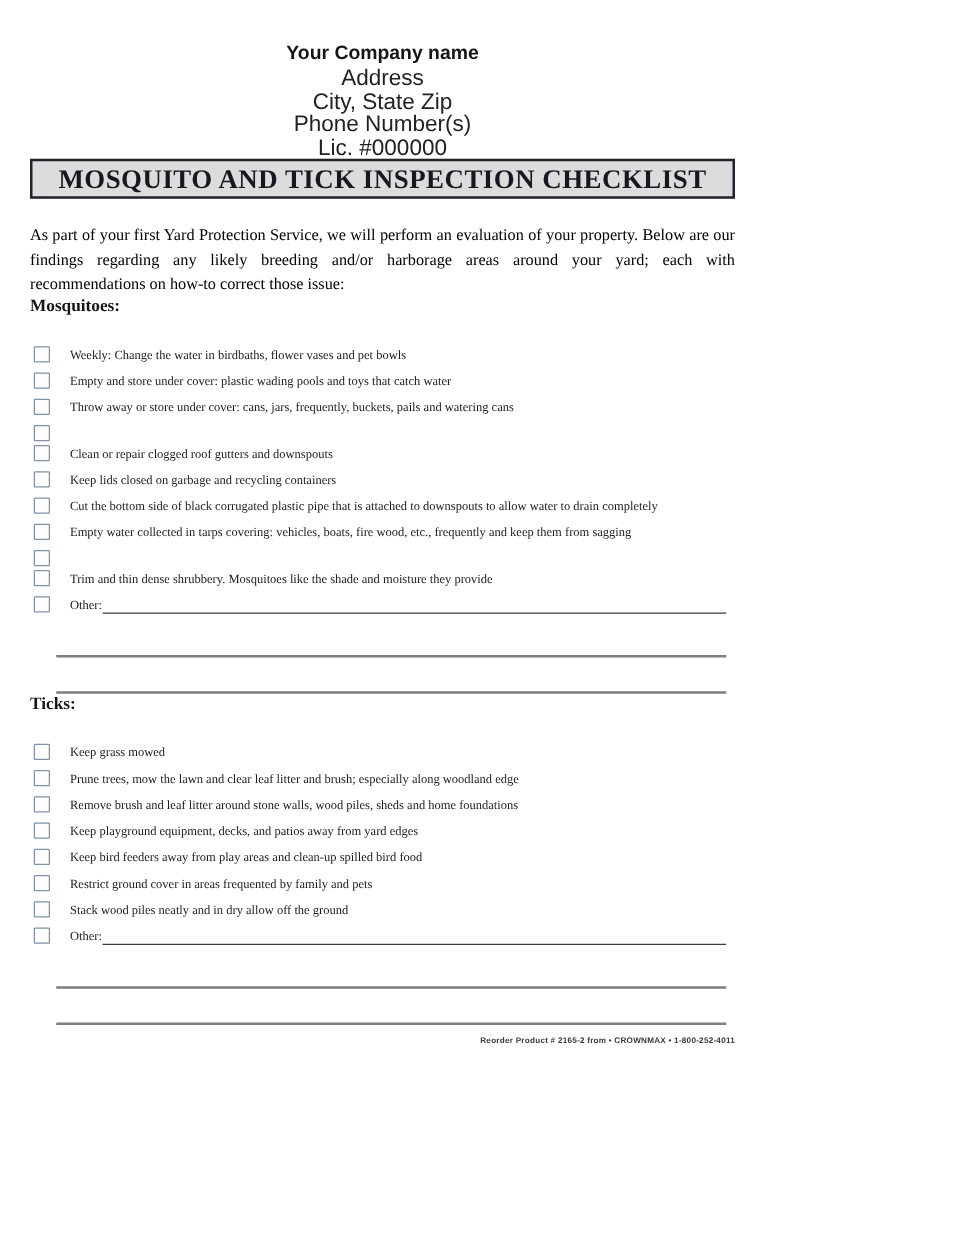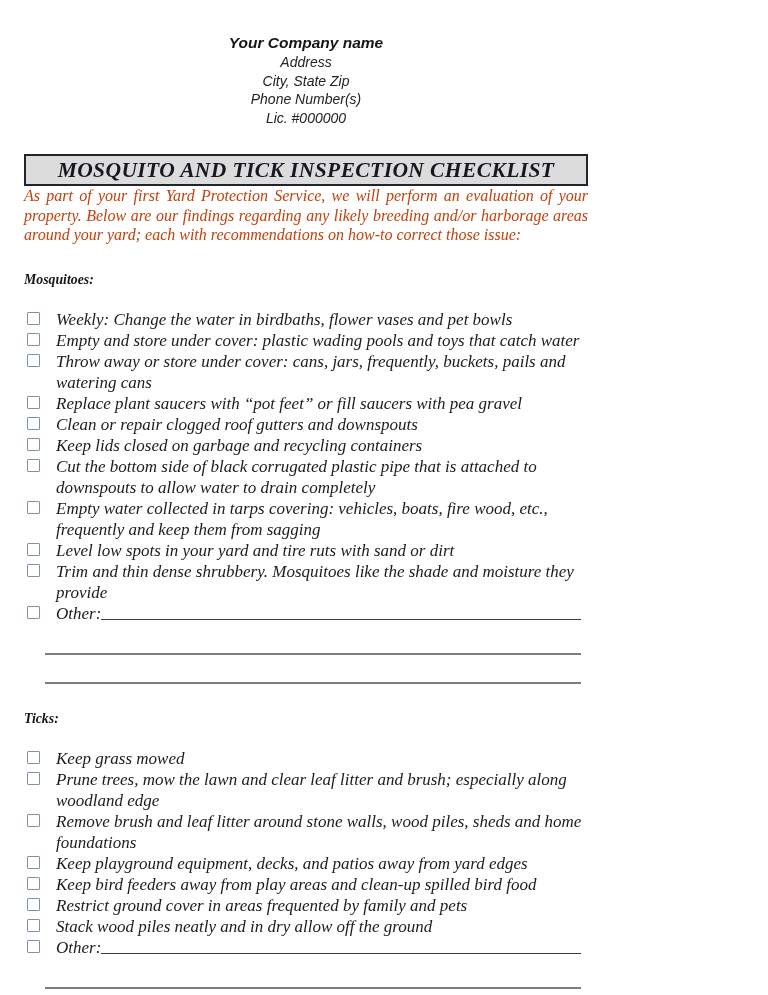--- a/index.html
+++ b/index.html
@@ -5,66 +5,64 @@
   * { margin: 0; padding: 0; box-sizing: border-box; }
   html, body { background: #ffffff; }
   .page {
     width: 612px; height: 995px;
     background: #ffffff;
     font-family: "Liberation Serif", serif;
     color: #1c1c1c;
     padding: 0 24px;
     overflow: hidden;
     position: relative;
-    font-style: italic;
   }
   
   .header { padding-top: 33px; text-align: center; font-family: "Liberation Sans", sans-serif; }
   .company { font-size: 15.5px; font-weight: bold; line-height: 20px; color: #161616; }
-  .header-line { font-size: 14px; line-height: 18.5px; color: #222; }
+  .header-line { font-size: 18px; line-height: 18.5px; color: #222; }
   
   .banner {
-    margin-top: 27px;
     border: 2px solid #23232e;
     background: #dcdcdc;
     text-align: center;
     height: 32px;
     line-height: 28px;
     font-size: 21.5px;
     font-weight: bold;
     letter-spacing: 0.4px;
     color: #17171f;
   }
   
   .intro {
-    font-size: 16px;
+    margin-top: 19px;
+    font-size: 13px;
     line-height: 19.5px;
     text-align: justify;
-    color: #c2410c;
+    color: #000000;
   }
   .section-heading {
-    margin-top: 27px;
     font-size: 13.8px;
     font-weight: bold;
     color: #151515;
   }
   
   .checklist { margin-top: 21px; }
   .row { display: flex; align-items: flex-start; line-height: 21px; }
   .cb {
     flex: 0 0 13px;
     width: 13px; height: 13px;
     border: 1.5px solid #7f92a8;
     background: #ffffff;
     border-radius: 1px;
     margin: 3px 0 0 3px;
   }
   .lbl {
     margin-left: 16px;
-    font-size: 17px;
+    font-size: 10px;
     max-width: 695px;
     color: #1b1b1b;
   }
   .other-row .fill-line {
     flex: 1 1 auto;
     border-bottom: 1.4px solid #3d3d3d;
     height: 17px;
     margin-right: 7px;
   }
   
@@ -119,41 +117,39 @@
     <div class="row">
       <span class="cb"></span>
       <span class="lbl">Empty and store under cover:  plastic wading pools and toys that catch water</span>
     </div>
     <div class="row">
       <span class="cb"></span>
       <span class="lbl">Throw away or store under cover: cans, jars, frequently, buckets, pails and watering cans</span>
     </div>
     <div class="row">
       <span class="cb"></span>
-      <span class="lbl">Replace plant saucers with “pot feet” or fill saucers with pea gravel</span>
     </div>
     <div class="row">
       <span class="cb"></span>
       <span class="lbl">Clean or repair clogged roof gutters and downspouts</span>
     </div>
     <div class="row">
       <span class="cb"></span>
       <span class="lbl">Keep lids closed on garbage and recycling containers</span>
     </div>
     <div class="row">
       <span class="cb"></span>
       <span class="lbl">Cut the bottom side of black corrugated plastic pipe that is attached to downspouts to allow water to drain completely</span>
     </div>
     <div class="row">
       <span class="cb"></span>
       <span class="lbl">Empty water collected in tarps covering: vehicles, boats, fire wood, etc., frequently and keep them from sagging</span>
     </div>
     <div class="row">
       <span class="cb"></span>
-      <span class="lbl">Level low spots in your yard and tire ruts with sand or dirt</span>
     </div>
     <div class="row">
       <span class="cb"></span>
       <span class="lbl">Trim and thin dense shrubbery.  Mosquitoes like the shade and moisture they provide</span>
     </div>
     <div class="row other-row">
       <span class="cb"></span>
       <span class="lbl">Other:</span>
       <span class="fill-line"></span>
     </div>

